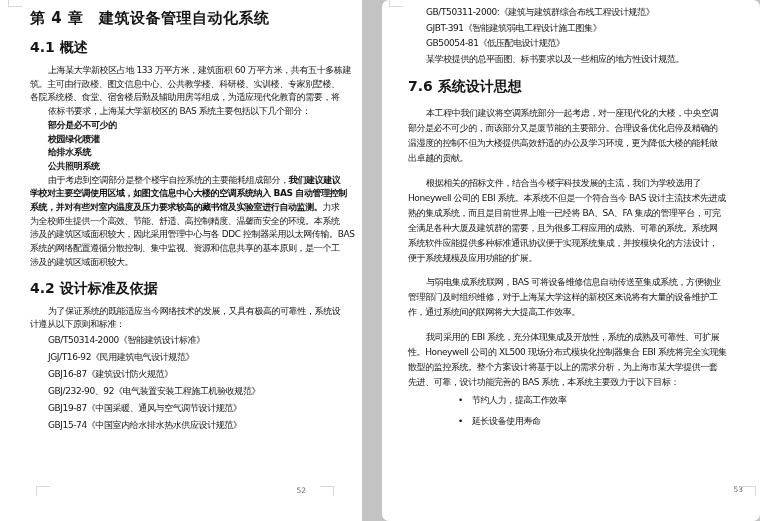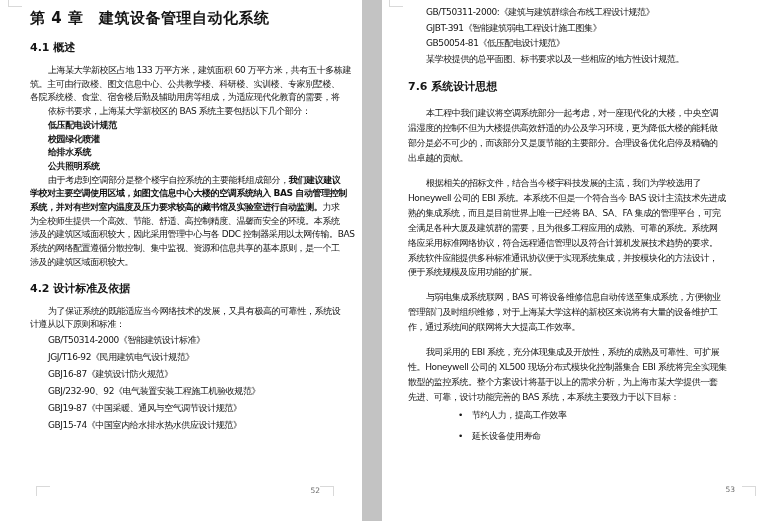--- a/index.html
+++ b/index.html
@@ -5,40 +5,40 @@
   html,body{margin:0;padding:0;}
   body{
     width:760px;height:521px;overflow:hidden;
     background:#c3c3c3;
     font-family:"DejaVu Sans","Liberation Sans",sans-serif;
     color:#151515;
   }
   .doc{display:flex;width:760px;height:521px;}
   .page{position:relative;background:#ffffff;height:521px;overflow:hidden;box-sizing:border-box;}
   .page.pl{width:362px;margin-right:20px;padding:6px 9px 0 30px;}
-  .page.pr{width:378px;padding:5px 22px 0 26px;}
+  .page.pr{width:378px;padding:5px 22px 0 26px;border-radius:7px;}
 
   .t{font-size:15px;font-weight:bold;line-height:21px;margin:2px 0 6px 0;letter-spacing:0.5px;white-space:nowrap;}
-  .h2{font-size:11px;font-weight:bold;line-height:15px;margin:11px 0 9px 0;white-space:nowrap;}
+  .h2{font-size:14px;font-weight:bold;line-height:15px;margin:11px 0 9px 0;white-space:nowrap;}
   .pr .h2{margin:13px 0 12px 0;}
   .ln{font-size:9px;line-height:13.7px;letter-spacing:-0.4px;white-space:nowrap;}
   .pr .ln{line-height:14.9px;}
   .ind{text-indent:18px;}
   .b{font-weight:bold;}
   .std{padding-left:18px;text-indent:0;}
   .pl .std{line-height:17px;}
   .pr .std{line-height:15.5px;}
   .gap{height:10px;}
   .bullet{font-size:9px;line-height:21px;padding-left:50px;letter-spacing:-0.4px;white-space:nowrap;}
   .bullet .marker{margin-right:9px;font-size:9px;}
   .bullets-top{margin-top:6px;}
 
   .pageno{position:absolute;font-size:7.5px;color:#6b6b6b;letter-spacing:0;}
-  .pl .pageno{right:42px;bottom:26px;}
-  .pr .pageno{right:25px;bottom:27px;}
+  .pl .pageno{right:56px;bottom:26px;}
+  .pr .pageno{right:17px;bottom:27px;}
 
   .cm{position:absolute;width:13px;height:9px;}
   .cm-tl{border-left:1px solid #d9d9d9;border-bottom:1px solid #d9d9d9;top:-3px;left:8px;}
   .cm-bl{border-left:1px solid #d9d9d9;border-top:1px solid #d9d9d9;bottom:25px;left:36px;}
   .cm-br{border-right:1px solid #d9d9d9;border-top:1px solid #d9d9d9;bottom:25px;right:28px;}
   .pr .cm-tl{left:7px;}
   .pr .cm-br{right:4px;}
 </style>
 </head>
 <body>
@@ -47,21 +47,21 @@
 
   <div class="page pl">
     <div class="cm cm-tl"></div>
     <div class="content">
         <div class="t">第 4 章　建筑设备管理自动化系统</div>
         <div class="h2">4.1 概述</div>
         <div class="ln ind">上海某大学新校区占地 133 万平方米，建筑面积 60 万平方米，共有五十多栋建</div>
         <div class="ln">筑。主可由行政楼、图文信息中心、公共教学楼、科研楼、实训楼、专家别墅楼、</div>
         <div class="ln">各院系统楼、食堂、宿舍楼后勤及辅助用房等组成，为适应现代化教育的需要，将</div>
         <div class="ln ind">依标书要求，上海某大学新校区的 BAS 系统主要包括以下几个部分：</div>
-        <div class="ln ind b">低压配电设计规范</div>
+        <div class="ln ind b">部分是必不可少的</div>
         <div class="ln ind b">校园绿化喷灌</div>
         <div class="ln ind b">给排水系统</div>
         <div class="ln ind b">公共照明系统</div>
         <div class="ln ind"><span>由于考虑到空调部分是整个楼宇自控系统的主要能耗组成部分，</span><span class="b">我们建议建议</span></div>
         <div class="ln b">学校对主要空调使用区域，如图文信息中心大楼的空调系统纳入 BAS 自动管理控制</div>
         <div class="ln"><span class="b">系统，并对有些对室内温度及压力要求较高的藏书馆及实验室进行自动监测。</span><span>力求</span></div>
         <div class="ln">为全校师生提供一个高效、节能、舒适、高控制精度、温馨而安全的环境。本系统</div>
         <div class="ln">涉及的建筑区域面积较大，因此采用管理中心与各 DDC 控制器采用以太网传输。BAS</div>
         <div class="ln">系统的网络配置遵循分散控制、集中监视、资源和信息共享的基本原则，是一个工</div>
         <div class="ln">涉及的建筑区域面积较大。</div>
@@ -82,29 +82,28 @@
 
   <div class="page pr">
     <div class="cm cm-tl"></div>
     <div class="content">
         <div class="ln std">GB/T50311-2000:《建筑与建筑群综合布线工程设计规范》</div>
         <div class="ln std">GJBT-391《智能建筑弱电工程设计施工图集》</div>
         <div class="ln std">GB50054-81《低压配电设计规范》</div>
         <div class="ln ind">某学校提供的总平面图、标书要求以及一些相应的地方性设计规范。</div>
         <div class="h2">7.6 系统设计思想</div>
         <div class="ln ind">本工程中我们建议将空调系统部分一起考虑，对一座现代化的大楼，中央空调</div>
+        <div class="ln">部分是必不可少的，而该部分又是厦节能的主要部分。合理设备优化启停及精确的</div>
         <div class="ln">温湿度的控制不但为大楼提供高效舒适的办公及学习环境，更为降低大楼的能耗做</div>
-        <div class="ln">部分是必不可少的，而该部分又是厦节能的主要部分。合理设备优化启停及精确的</div>
         <div class="ln">出卓越的贡献。</div>
         <div class="gap"></div>
         <div class="ln ind">根据相关的招标文件，结合当今楼宇科技发展的主流，我们为学校选用了</div>
         <div class="ln">Honeywell 公司的 EBI 系统。本系统不但是一个符合当今 BAS 设计主流技术先进成</div>
         <div class="ln">熟的集成系统，而且是目前世界上唯一已经将 BA、SA、FA 集成的管理平台，可完</div>
         <div class="ln">全满足各种大厦及建筑群的需要，且为很多工程应用的成熟、可靠的系统。系统网</div>
-        <div class="ln">络应采用标准网络协议，符合远程通信管理以及符合计算机发展技术趋势的要求。</div>
         <div class="ln">系统软件应能提供多种标准通讯协议便于实现系统集成，并按模块化的方法设计，</div>
         <div class="ln">便于系统规模及应用功能的扩展。</div>
         <div class="gap"></div>
         <div class="ln ind">与弱电集成系统联网，BAS 可将设备维修信息自动传送至集成系统，方便物业</div>
         <div class="ln">管理部门及时组织维修，对于上海某大学这样的新校区来说将有大量的设备维护工</div>
         <div class="ln">作，通过系统间的联网将大大提高工作效率。</div>
         <div class="gap"></div>
         <div class="ln ind">我司采用的 EBI 系统，充分体现集成及开放性，系统的成熟及可靠性、可扩展</div>
         <div class="ln">性。Honeywell 公司的 XL500 现场分布式模块化控制器集合 EBI 系统将完全实现集</div>
         <div class="ln">散型的监控系统。整个方案设计将基于以上的需求分析，为上海市某大学提供一套</div>

